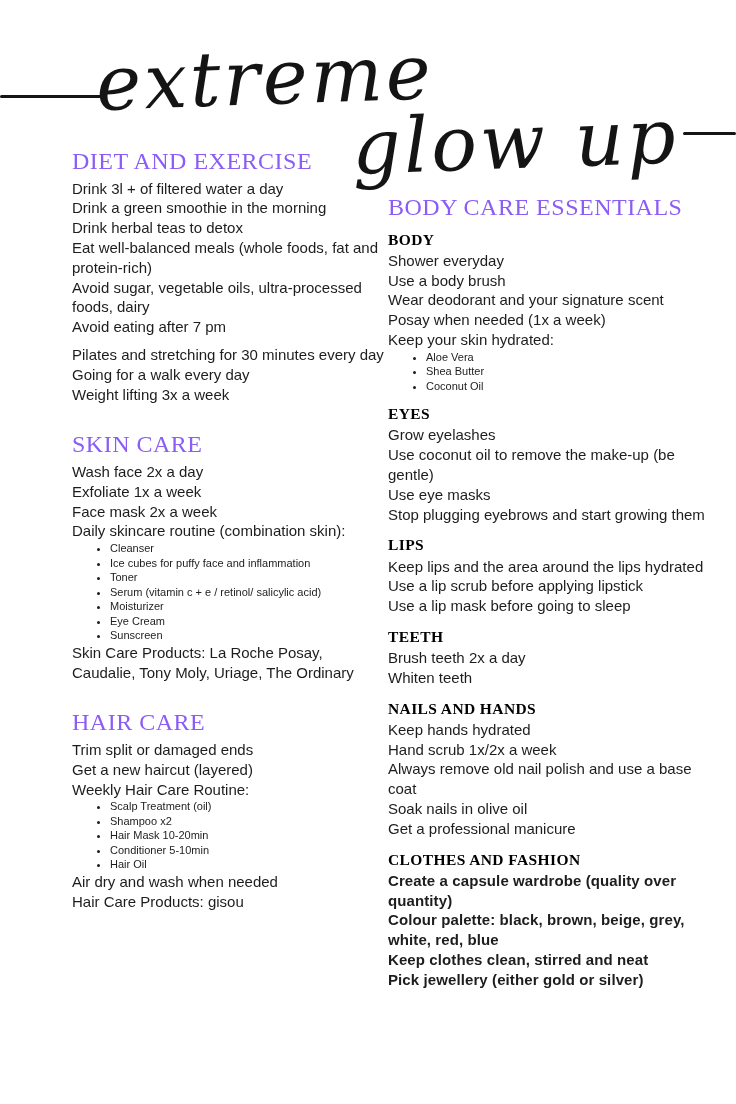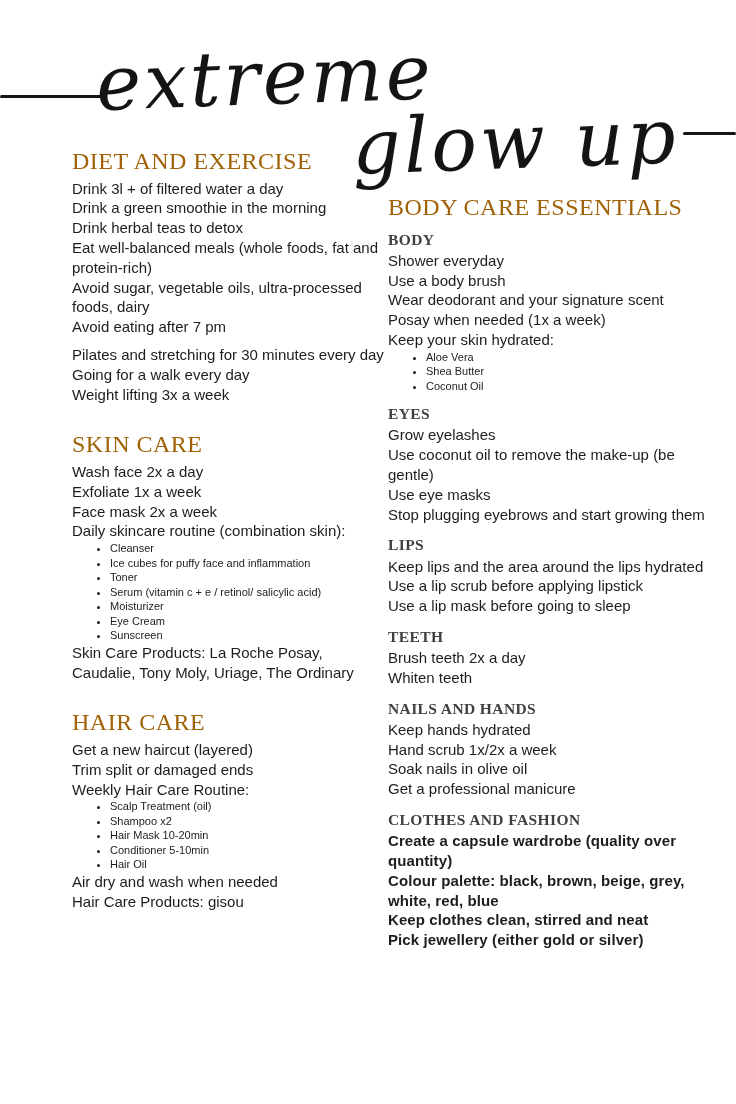--- a/index.html
+++ b/index.html
@@ -34,30 +34,30 @@
   .column-left .section:last-child{margin-bottom:0;}
   .column-right .section{margin-bottom:11px;}
   .column-right .section.section-empty{margin-bottom:8px;}
   .section-heading-large{
     margin:0 0 3px 0;
     font-family:"Liberation Serif",serif;
     font-weight:400;
     font-size:24px;
     line-height:1.15;
     letter-spacing:0.5px;
-    color:#a16207;
+    color:#8b5cf6;
   }
   .section-heading-small{
     margin:0 0 1px 0;
     font-family:"Liberation Serif",serif;
     font-weight:700;
     font-size:15.5px;
     line-height:1.3;
     letter-spacing:0.4px;
-    color:#404040;
+    color:#000000;
   }
   .block{margin:0;}
   .block.gap-before{margin-top:8px;}
   .line{
     margin:0;
     font-size:15px;
     line-height:1.32;
     font-weight:500;
     color:#1d1d1d;
   }
@@ -120,22 +120,22 @@
           <li>Eye Cream</li>
           <li>Sunscreen</li>
         </ul>
         <div class="block lines">
           <p class="line">Skin Care Products: La Roche Posay, Caudalie, Tony Moly, Uriage, The Ordinary</p>
         </div>
       </section>
       <section class="section">
         <h2 class="section-heading-large">HAIR CARE</h2>
         <div class="block lines">
+          <p class="line">Trim split or damaged ends</p>
           <p class="line">Get a new haircut (layered)</p>
-          <p class="line">Trim split or damaged ends</p>
           <p class="line">Weekly Hair Care Routine:</p>
         </div>
         <ul class="bullets block">
           <li>Scalp Treatment (oil)</li>
           <li>Shampoo x2</li>
           <li>Hair Mask 10-20min</li>
           <li>Conditioner 5-10min</li>
           <li>Hair Oil</li>
         </ul>
         <div class="block lines">
@@ -185,20 +185,21 @@
         <div class="block lines">
           <p class="line">Brush teeth 2x a day</p>
           <p class="line">Whiten teeth</p>
         </div>
       </section>
       <section class="section">
         <h2 class="section-heading-small">NAILS AND HANDS</h2>
         <div class="block lines">
           <p class="line">Keep hands hydrated</p>
           <p class="line">Hand scrub 1x/2x a week</p>
+          <p class="line">Always remove old nail polish and use a base coat</p>
           <p class="line">Soak nails in olive oil</p>
           <p class="line">Get a professional manicure</p>
         </div>
       </section>
       <section class="section body-serif">
         <h2 class="section-heading-small">CLOTHES AND FASHION</h2>
         <div class="block lines">
           <p class="line">Create a capsule wardrobe (quality over quantity)</p>
           <p class="line">Colour palette: black, brown, beige, grey, white, red, blue</p>
           <p class="line">Keep clothes clean, stirred and neat</p>

